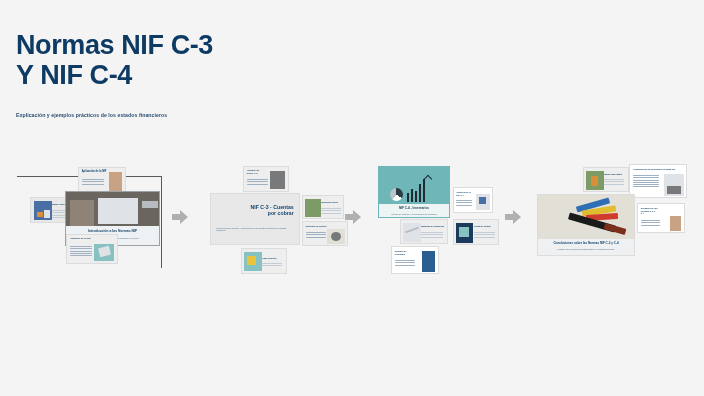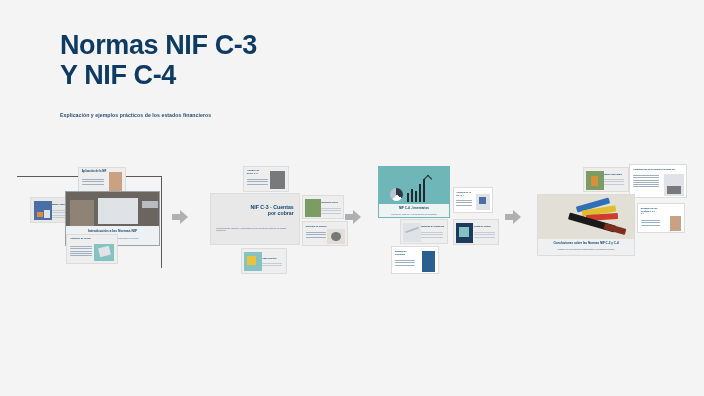--- a/index.html
+++ b/index.html
@@ -14,21 +14,20 @@
     overflow: hidden;
     position: relative;
   }
 
   
   #title-block {
     position: absolute;
     left: 16px;
     top: 30px;
     width: 430px;
-    margin-left: 44px;
   }
   #main-title {
     color: #0e3b63;
     font-size: 27px;
     font-weight: bold;
     line-height: 1.12;
     letter-spacing: -0.4px;
     white-space: pre-line;
   }
   #subtitle {

